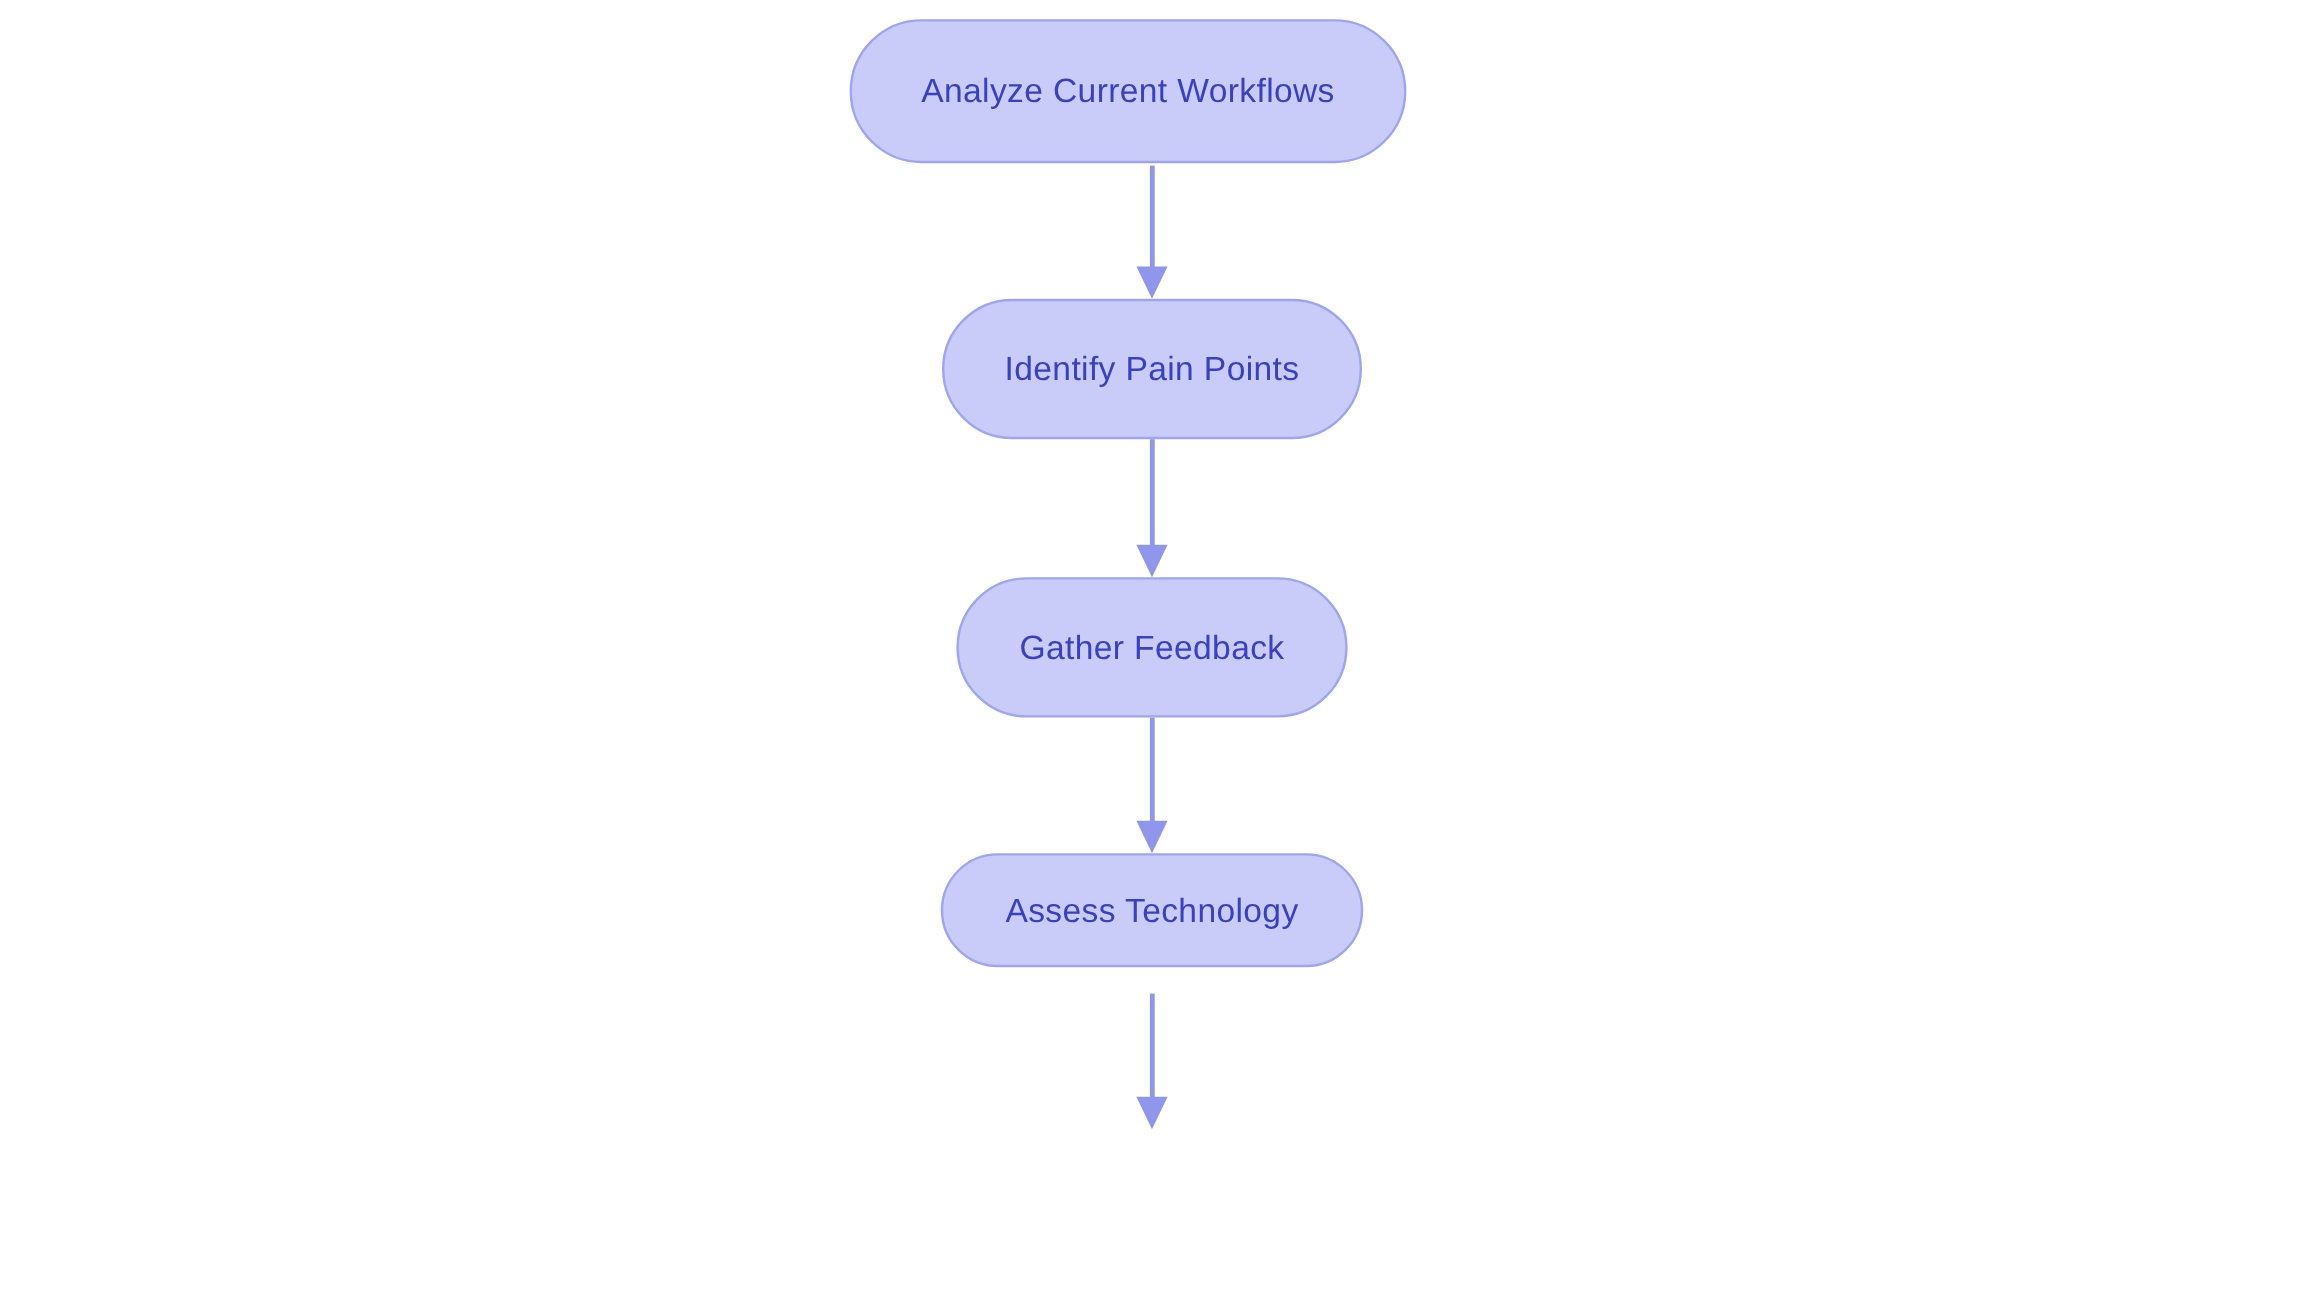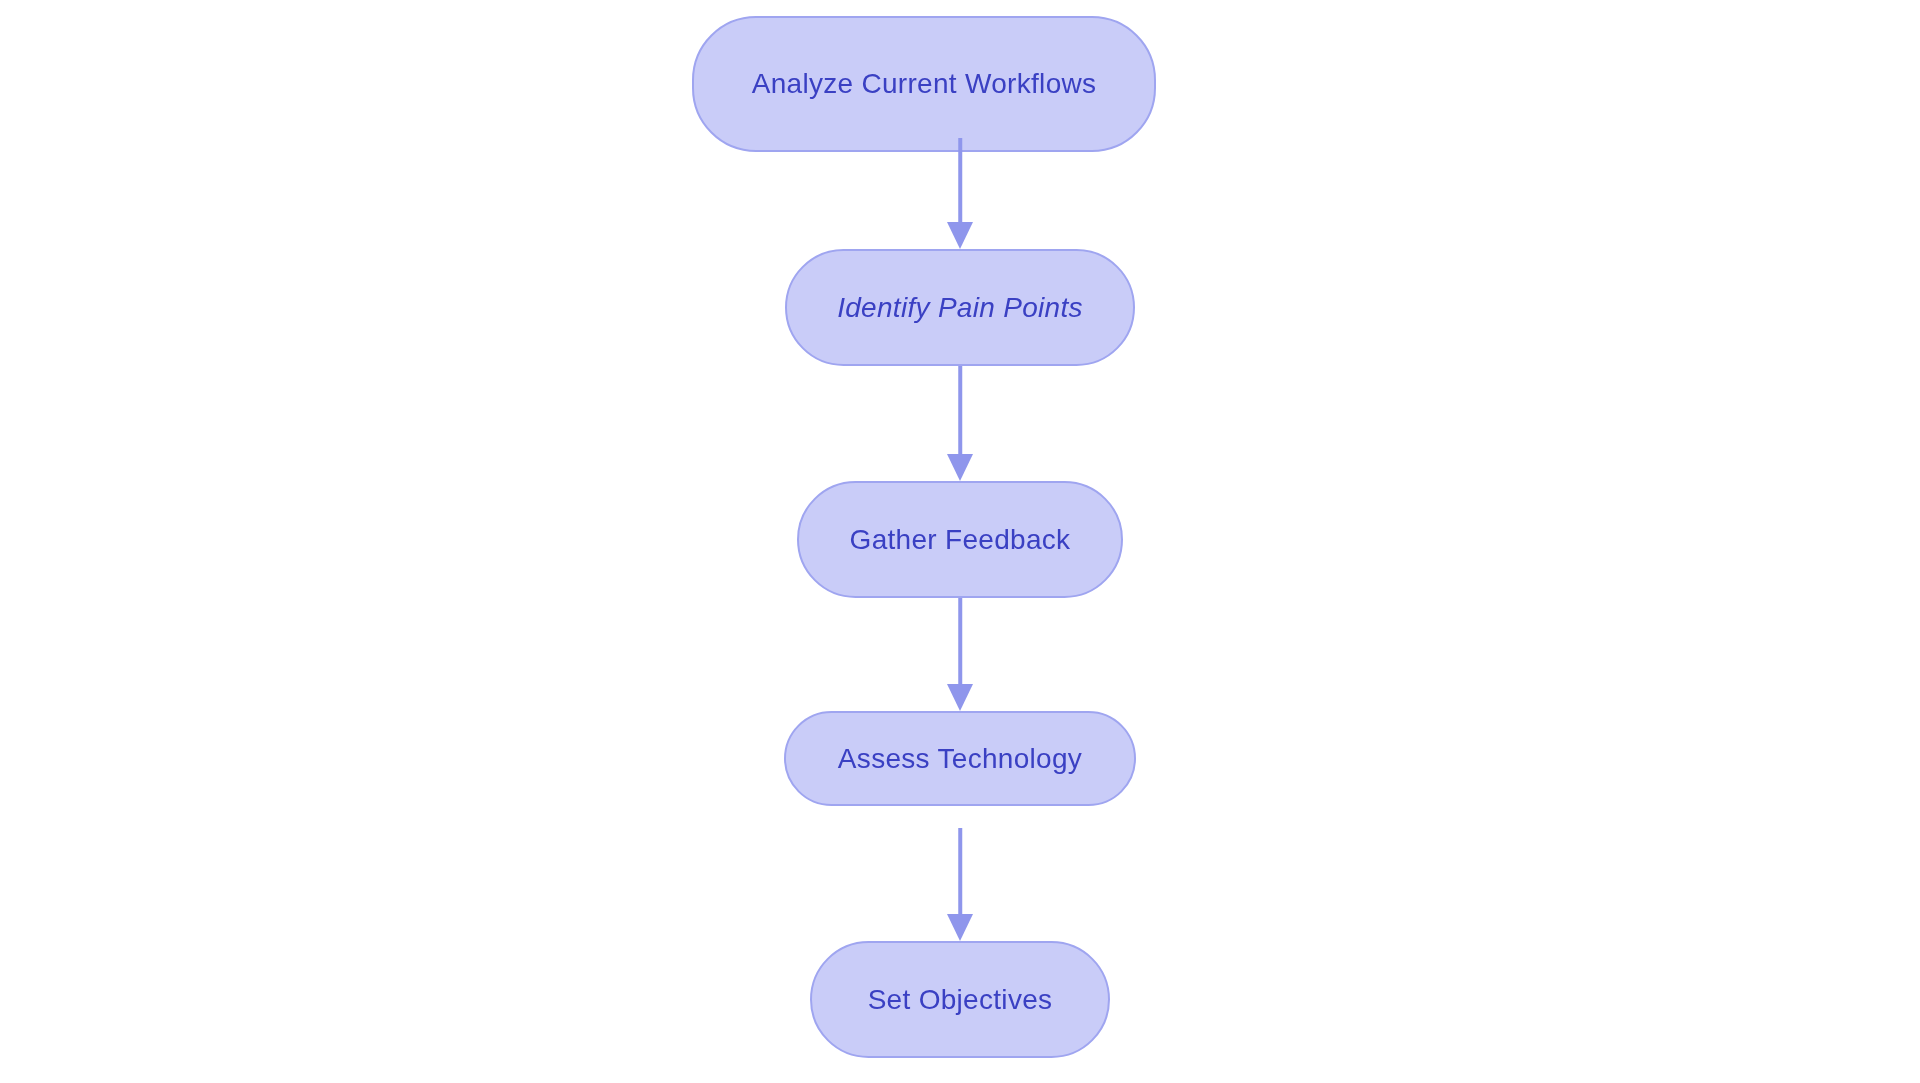--- a/index.html
+++ b/index.html
@@ -61,30 +61,30 @@
     border-left: 13px solid transparent;
     border-right: 13px solid transparent;
     border-top: 27px solid var(--arrow);
   }
 </style>
 </head>
 <body>
 
 <div class="canvas">
 
-  <div class="node" style="left:692px; top:16px; width:464px; height:136px;">
+  <div class="node" style="left:708px; top:16px; width:464px; height:120px;">
     <span class="node-label">Analyze Current Workflows</span>
   </div>
 
   <div class="edge" style="left:946px; top:138px; height:111px;">
     <div class="edge-line"></div>
     <div class="edge-arrowhead"></div>
   </div>
 
-  <div class="node" style="left:785px; top:249px; width:350px; height:117px;font-style:italic;">
+  <div class="node" style="left:785px; top:249px; width:350px; height:117px;">
     <span class="node-label">Identify Pain Points</span>
   </div>
 
   <div class="edge" style="left:946px; top:366px; height:115px;">
     <div class="edge-line"></div>
     <div class="edge-arrowhead"></div>
   </div>
 
   <div class="node" style="left:797px; top:481px; width:326px; height:117px;">
     <span class="node-label">Gather Feedback</span>
@@ -97,17 +97,14 @@
 
   <div class="node" style="left:784px; top:711px; width:352px; height:95px;">
     <span class="node-label">Assess Technology</span>
   </div>
 
   <div class="edge" style="left:946px; top:828px; height:113px;">
     <div class="edge-line"></div>
     <div class="edge-arrowhead"></div>
   </div>
 
-  <div class="node" style="left:810px; top:941px; width:300px; height:117px;">
-    <span class="node-label">Set Objectives</span>
-  </div>
 
 </div>
 
 </body></html>

